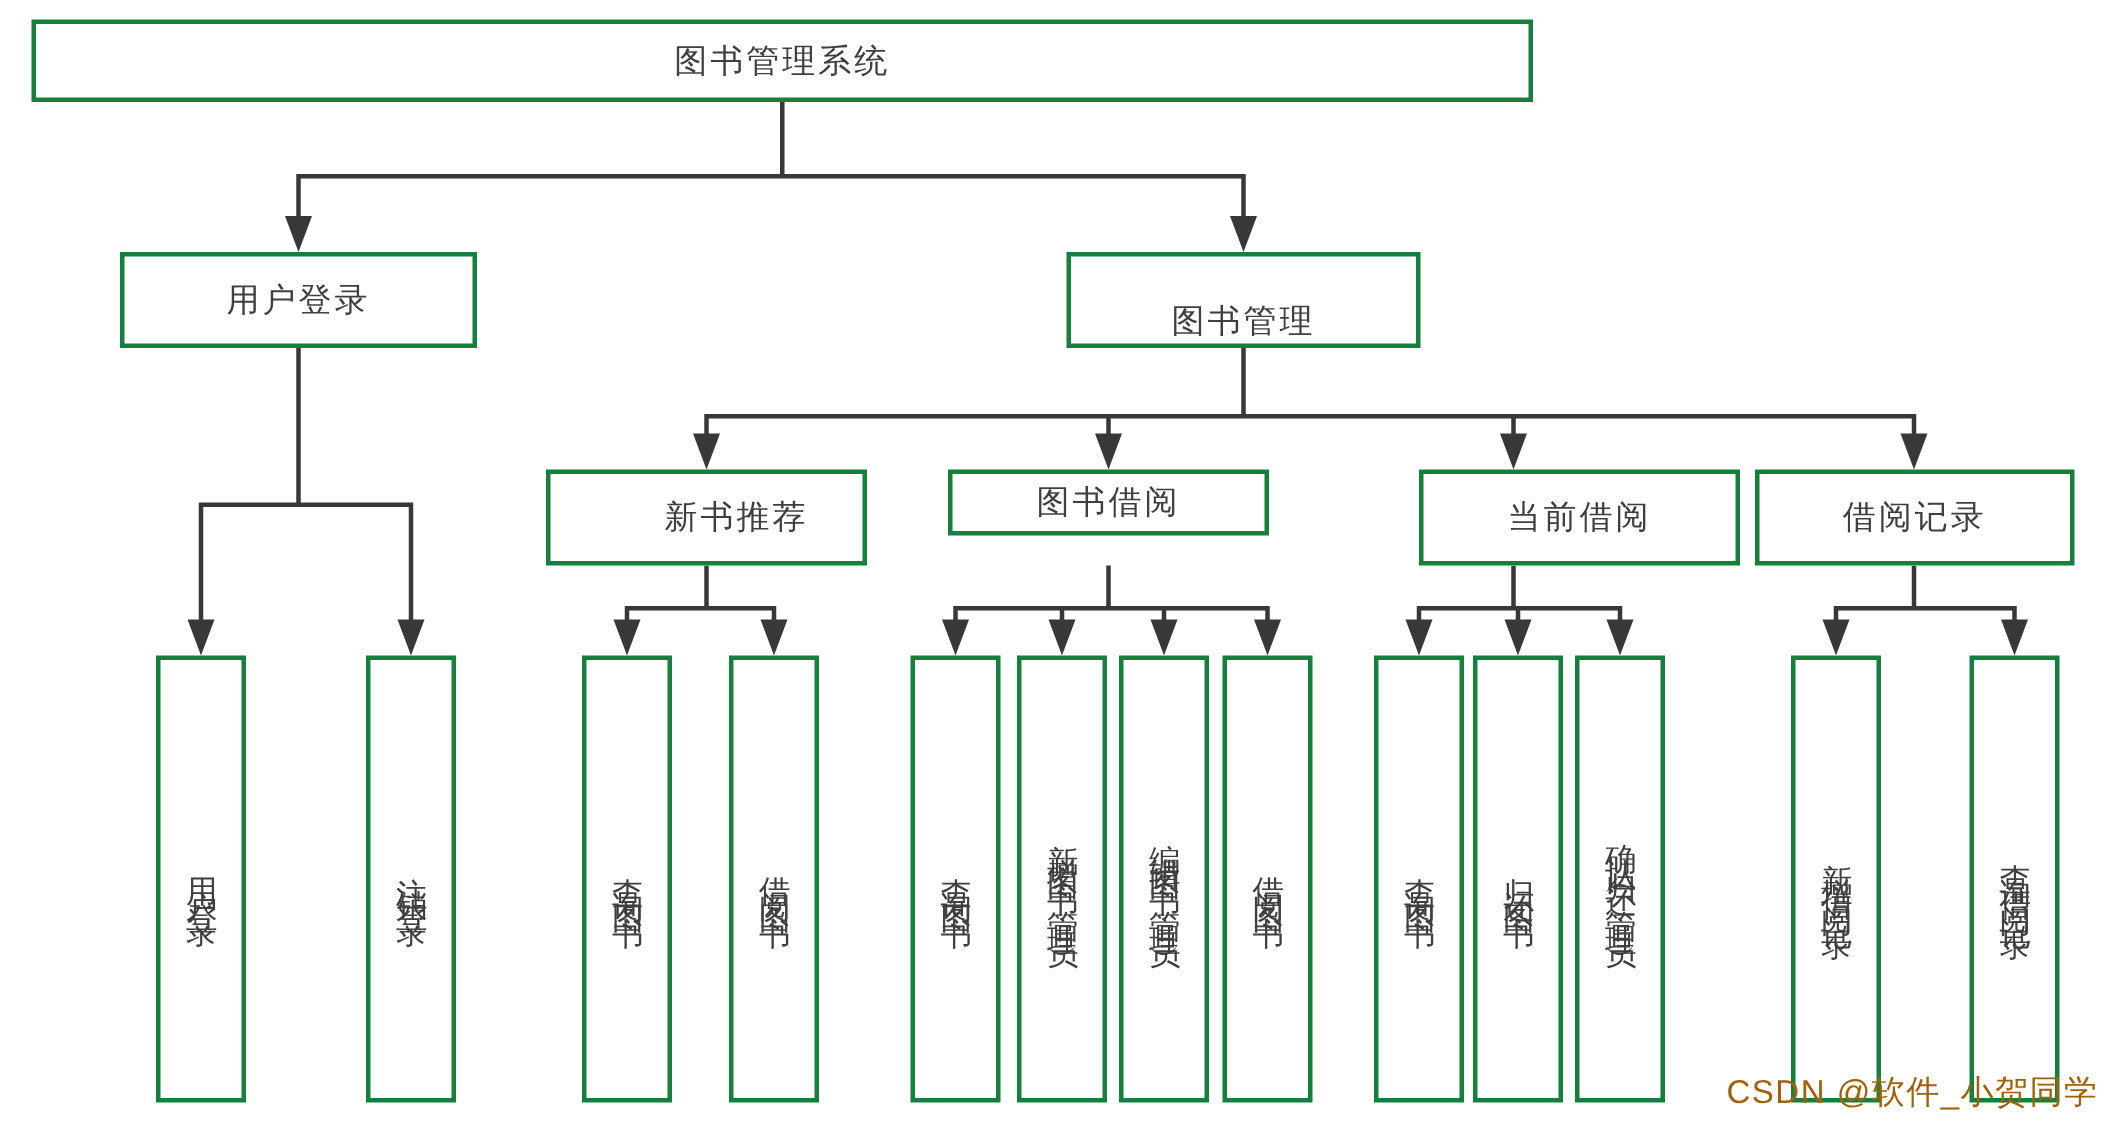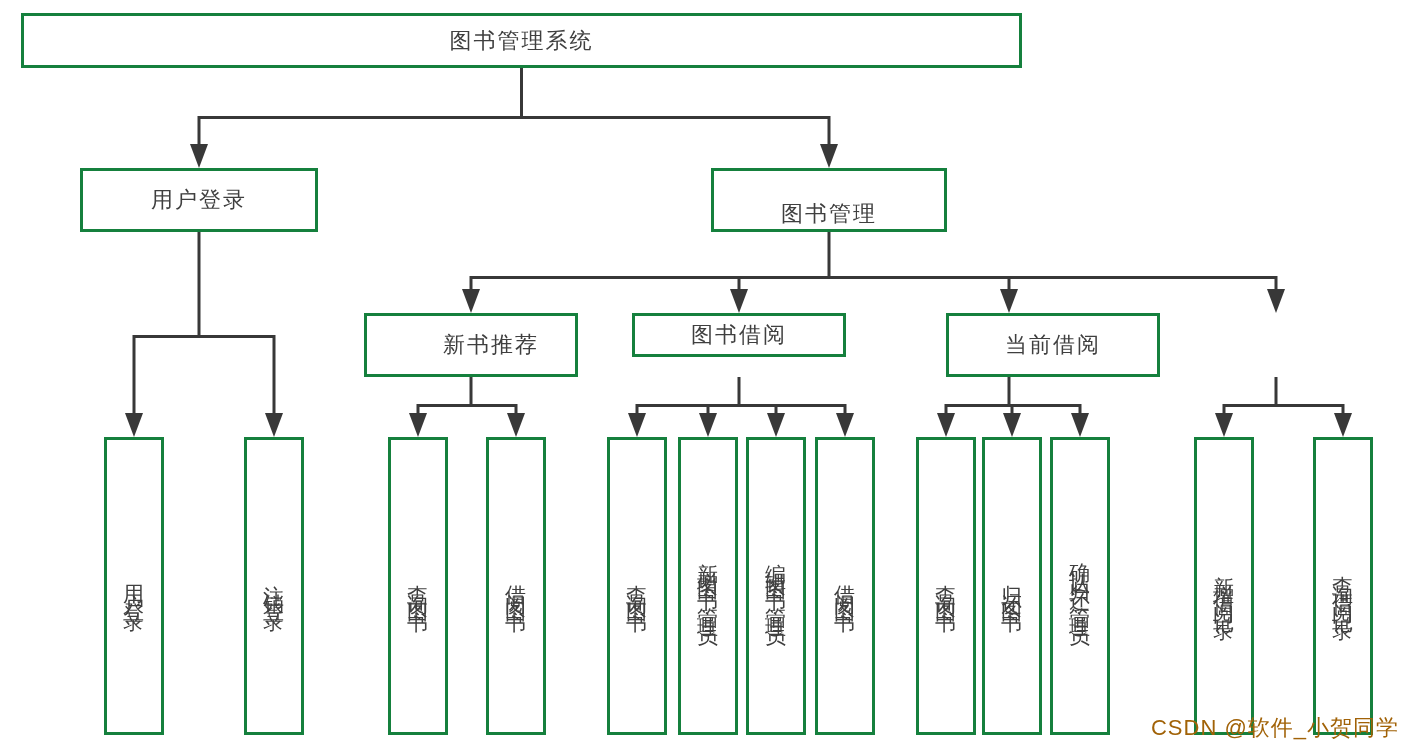--- a/index.html
+++ b/index.html
@@ -115,20 +115,23 @@
 
   <div class="node" style="left:364px; top:313px; width:214px; height:64px;padding-left:40px;">
     <span class="hlabel">新书推荐</span>
   </div>
   <div class="node" style="left:632px; top:313px; width:214px; height:44px;">
     <span class="hlabel">图书借阅</span>
   </div>
   <div class="node" style="left:902px; top:313px; width:214px; height:64px;margin-left:44px;">
     <span class="hlabel">当前借阅</span>
   </div>
+  <div class="node" style="left:1170px; top:313px; width:213px; height:64px;">
+    <span class="hlabel">借阅记录</span>
+  </div>
 
   <div class="node vnode" style="left:104px;">
     <span class="vtext">用户登录</span>
   </div>
   <div class="node vnode" style="left:244px;">
     <span class="vtext">注销登录</span>
   </div>
 
   <div class="node vnode" style="left:388px;">
     <span class="vtext">查询图书</span>

